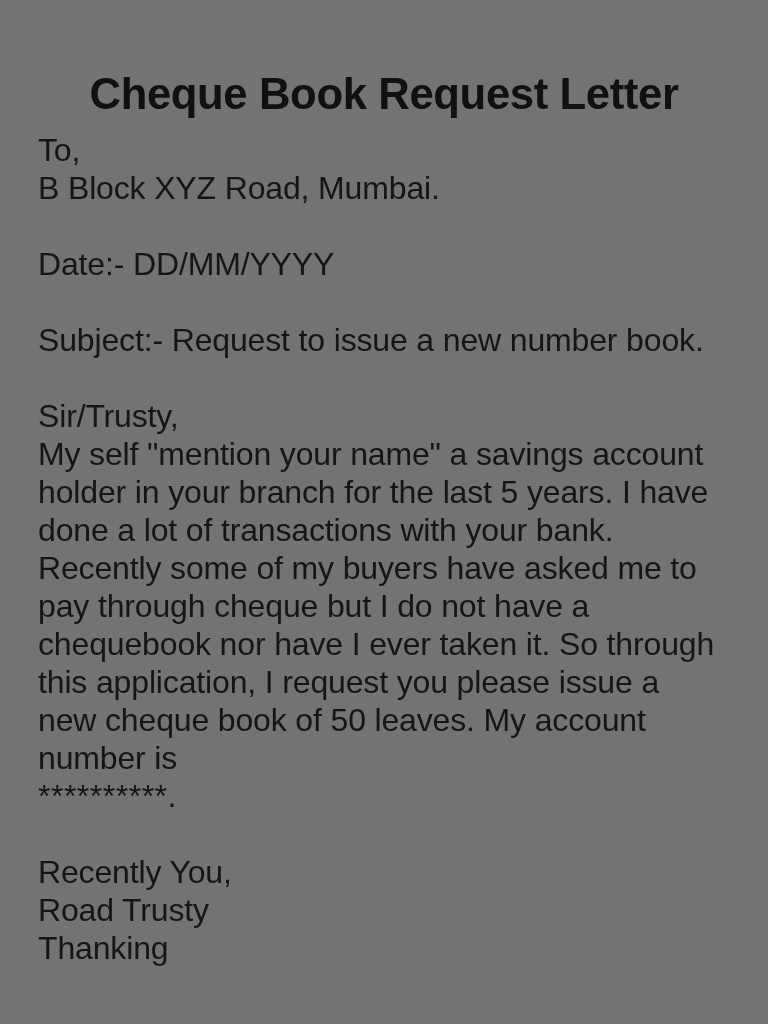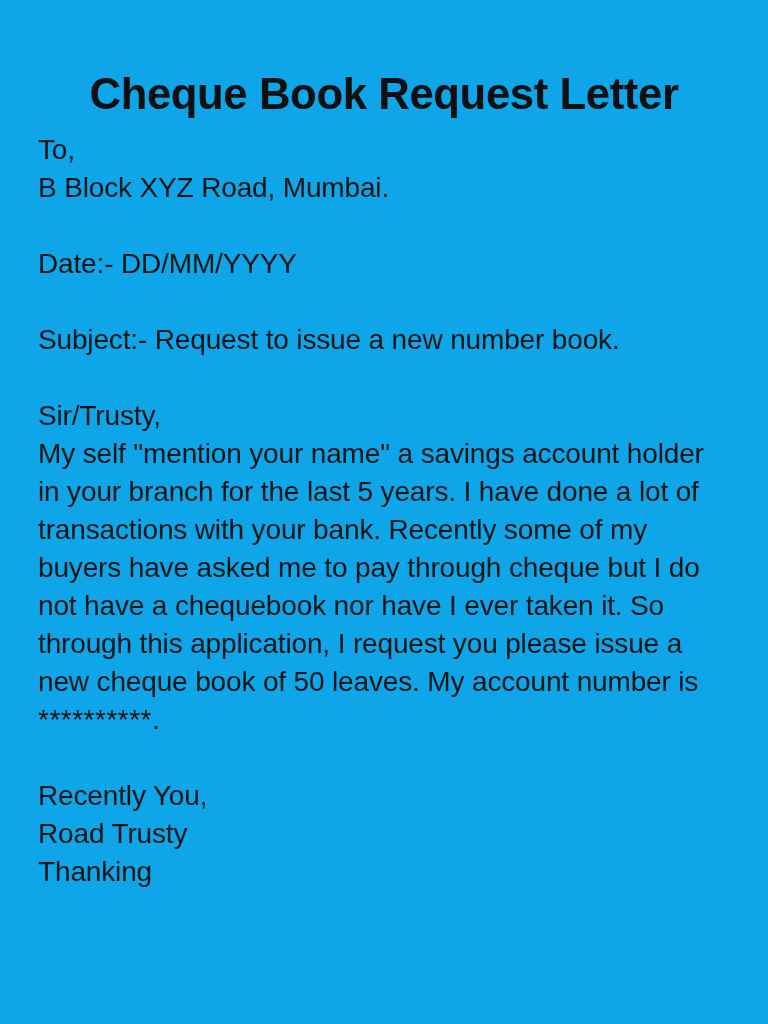--- a/index.html
+++ b/index.html
@@ -13,21 +13,21 @@
     font-family: "Liberation Sans", "DejaVu Sans", sans-serif;
     color: #111111;
     -webkit-font-smoothing: antialiased;
   }
 
   .page {
     position: relative;
     width: 768px;
     height: 1024px;
     margin: 0 auto;
-    background: #0ea5e9;
+    background: #737373;
     overflow: hidden;
     box-sizing: border-box;
   }
 
   
   .letter-title {
     position: absolute;
     left: 0;
     right: 0;
     top: 36px;
@@ -41,21 +41,21 @@
     transform-origin: center top;
     white-space: nowrap;
   }
 
   
   .letter-body {
     position: absolute;
     left: 38px;
     top: 131px;
     width: 686px;
-    font-size: 28px;
+    font-size: 32px;
     line-height: 38px;
     font-weight: 400;
     color: #151515;
     letter-spacing: -0.15px;
   }
 
   .block {
     margin: 0;
     padding: 0;
   }

